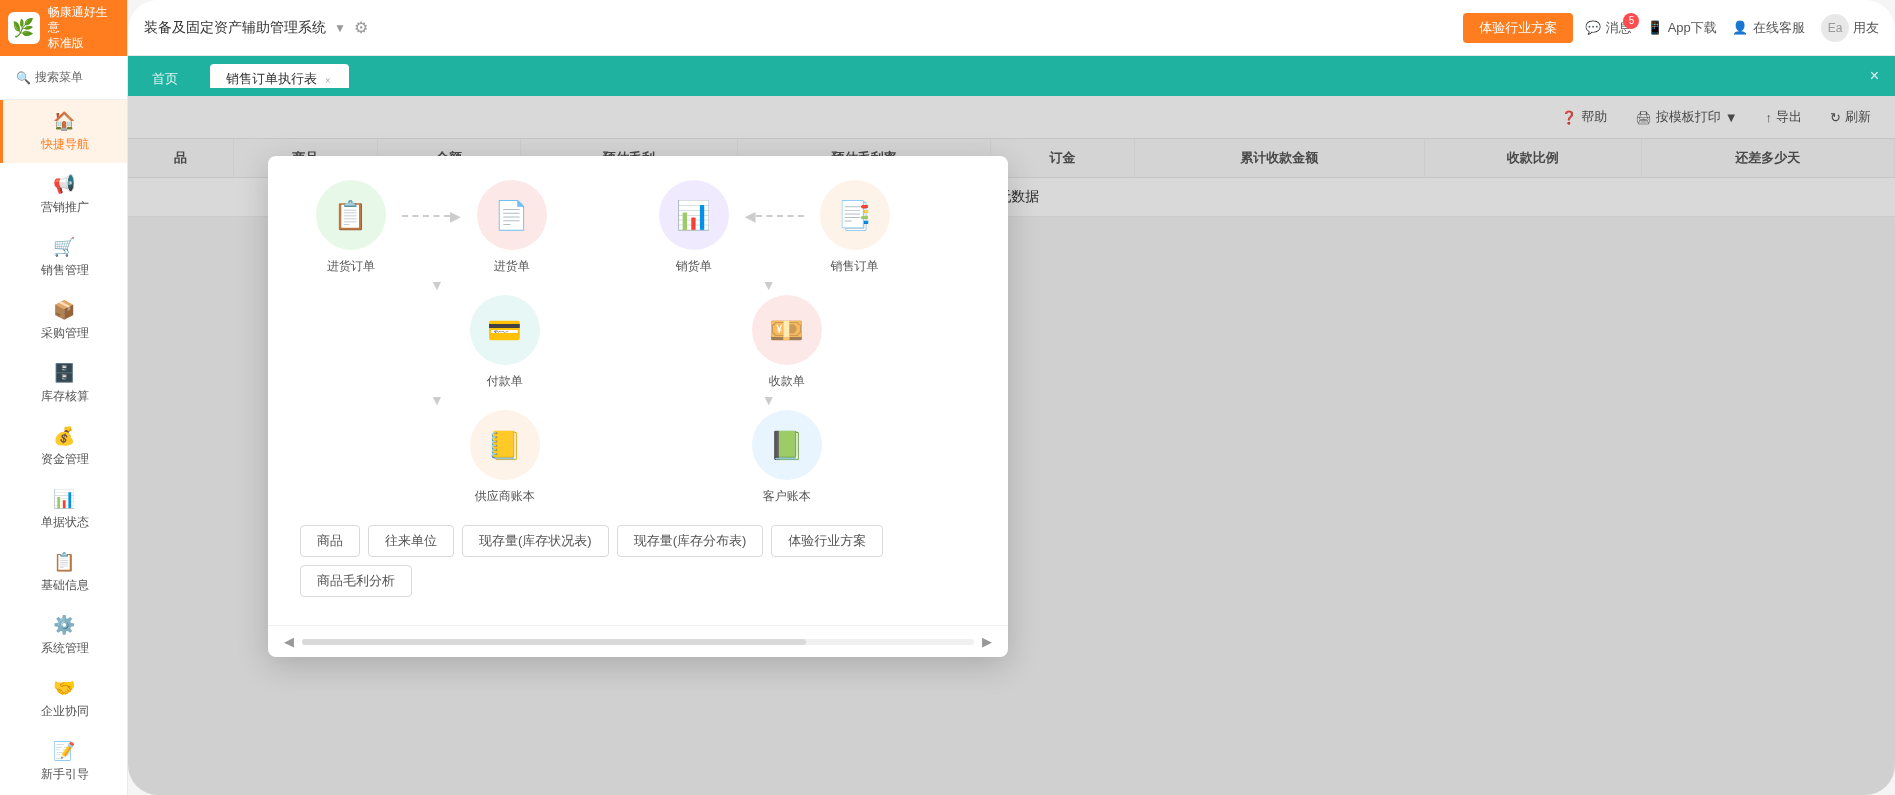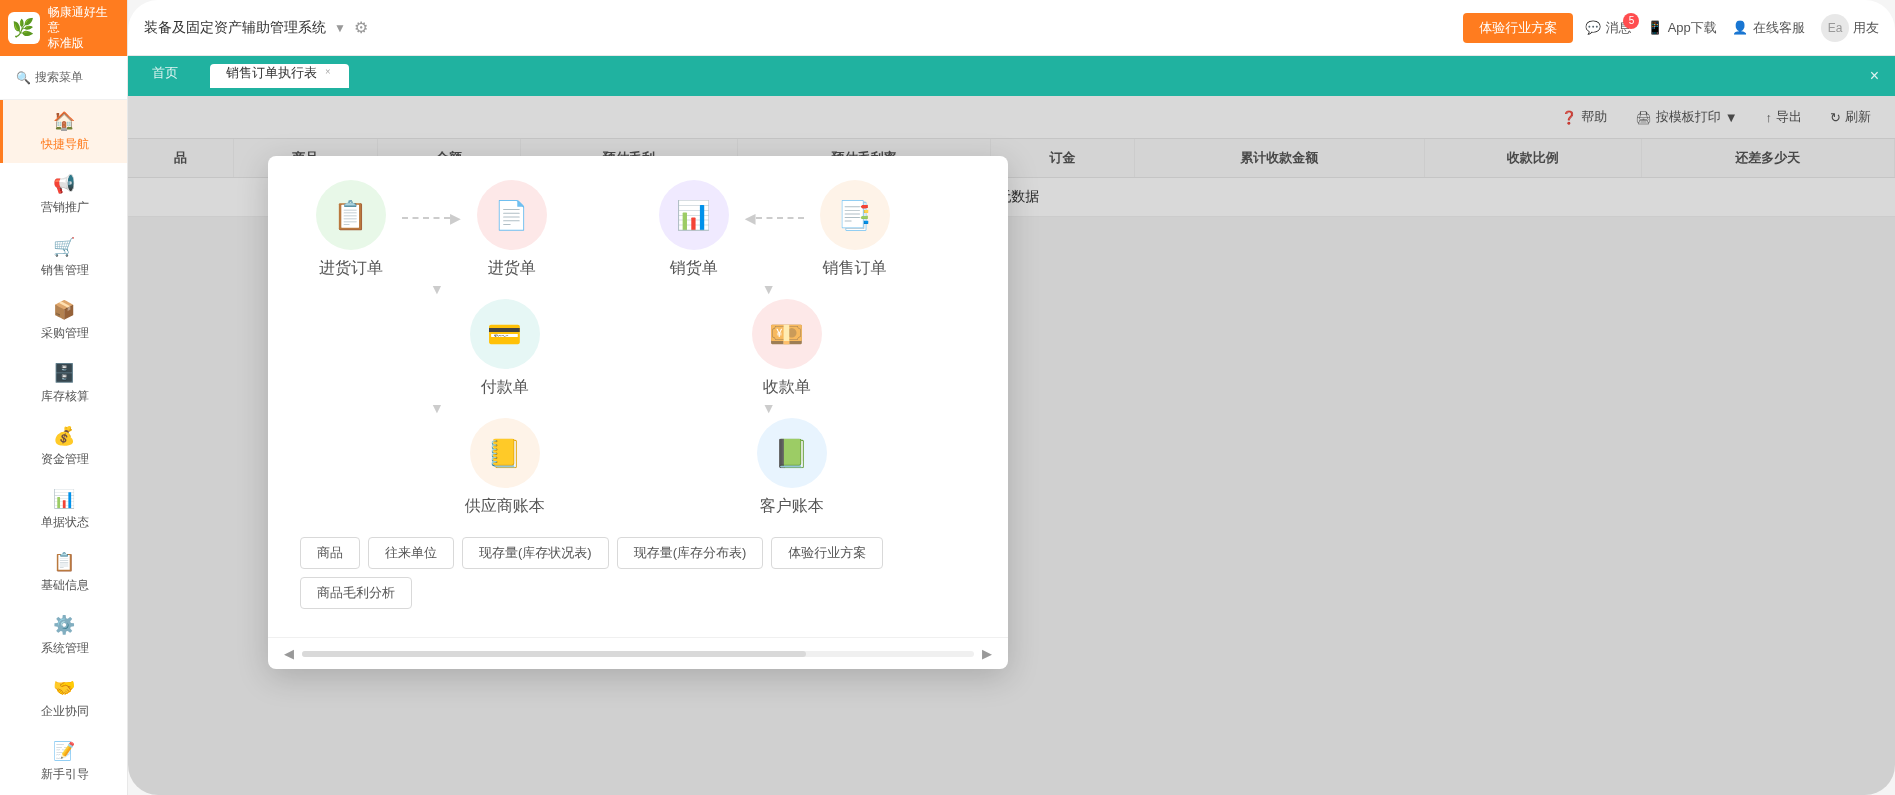--- a/index.html
+++ b/index.html
@@ -30,21 +30,21 @@
     .topbar-dropdown { font-size: 12px; color: #999; cursor: pointer; }
     .topbar-gear { font-size: 16px; color: #999; cursor: pointer; }
     .topbar-trial-btn { background: #ff7c1f; color: #fff; border: none; border-radius: 4px; padding: 6px 16px; cursor: pointer; font-size: 13px; }
     .topbar-actions { display: flex; align-items: center; gap: 16px; margin-left: auto; }
     .topbar-action { display: flex; align-items: center; gap: 4px; color: #555; font-size: 13px; cursor: pointer; position: relative; }
     .topbar-badge { background: #ff4d4f; color: #fff; border-radius: 10px; font-size: 10px; padding: 0 4px; min-width: 16px; height: 16px; display: flex; align-items: center; justify-content: center; position: absolute; top: -6px; right: -8px; }
     .topbar-avatar { width: 28px; height: 28px; background: #e8e8e8; border-radius: 50%; display: flex; align-items: center; justify-content: center; font-size: 12px; color: #999; }
 
     
     .tabbar { background: #20b2a0; display: flex; align-items: center; height: 40px; padding: 0 8px; }
-    .tab { padding: 0 16px; height: 24px; display: flex; align-items: flex-start; gap: 6px; cursor: pointer; font-size: 13px; color: rgba(255,255,255,0.85); font-family: Liberation Serif, serif; }
+    .tab { padding: 0 16px; height: 24px; display: flex; align-items: flex-end; gap: 6px; cursor: pointer; font-size: 13px; color: rgba(255,255,255,0.85); font-family: Liberation Serif, serif; }
     .tab.active { background: #fff; color: #333; border-radius: 4px 4px 0 0; margin-left: 16px; }
     .tab-close { font-size: 10px; color: #999; cursor: pointer; padding: 2px; }
     .tab-spacer { flex: 1; }
     .tab-close-all { color: rgba(255,255,255,0.85); font-size: 16px; cursor: pointer; padding: 0 8px; }
 
     
     .page-area { flex: 1; background: #f5f5f5; overflow: hidden; position: relative; }
 
     
     .page-toolbar { background: #fff; padding: 8px 16px; display: flex; align-items: center; gap: 12px; border-bottom: 1px solid #e8e8e8; }
@@ -71,21 +71,21 @@
     .flow-node { display: flex; flex-direction: column; align-items: center; gap: 8px; margin: 0 16px; }
     .flow-circle { width: 70px; height: 70px; border-radius: 50%; display: flex; align-items: center; justify-content: center; font-size: 28px; }
     .flow-circle.green { background: #e8f8e8; color: #52c41a; }
     .flow-circle.red-light { background: #fde8e8; color: #e25c5c; }
     .flow-circle.purple { background: #f0eaff; color: #9b59b6; }
     .flow-circle.orange { background: #fef3e8; color: #e67e22; }
     .flow-circle.teal { background: #e6f7f5; color: #20b2a0; }
     .flow-circle.red { background: #fde8e8; color: #e25c5c; }
     .flow-circle.orange2 { background: #fef3e8; color: #e67e22; }
     .flow-circle.blue { background: #e8f4fe; color: #3498db; }
-    .flow-label { font-size: 16px; color: #555; text-align: center; }
+    .flow-label { font-size: 12px; color: #555; text-align: center; }
 
     
     .common-functions { margin-top: 8px; }
     .common-functions-title { font-size: 14px; color: #333; font-weight: 500; margin-bottom: 10px; }
     .function-buttons { display: flex; flex-wrap: wrap; gap: 8px; }
     .function-btn { border: 1px solid #d9d9d9; border-radius: 4px; padding: 6px 16px; font-size: 13px; color: #555; cursor: pointer; background: #fff; }
 
     
     .popup-scrollbar { padding: 8px 16px 8px; border-top: 1px solid #f0f0f0; margin-top: 12px; }
     .scrollbar-track { height: 6px; background: #f0f0f0; border-radius: 3px; position: relative; }

